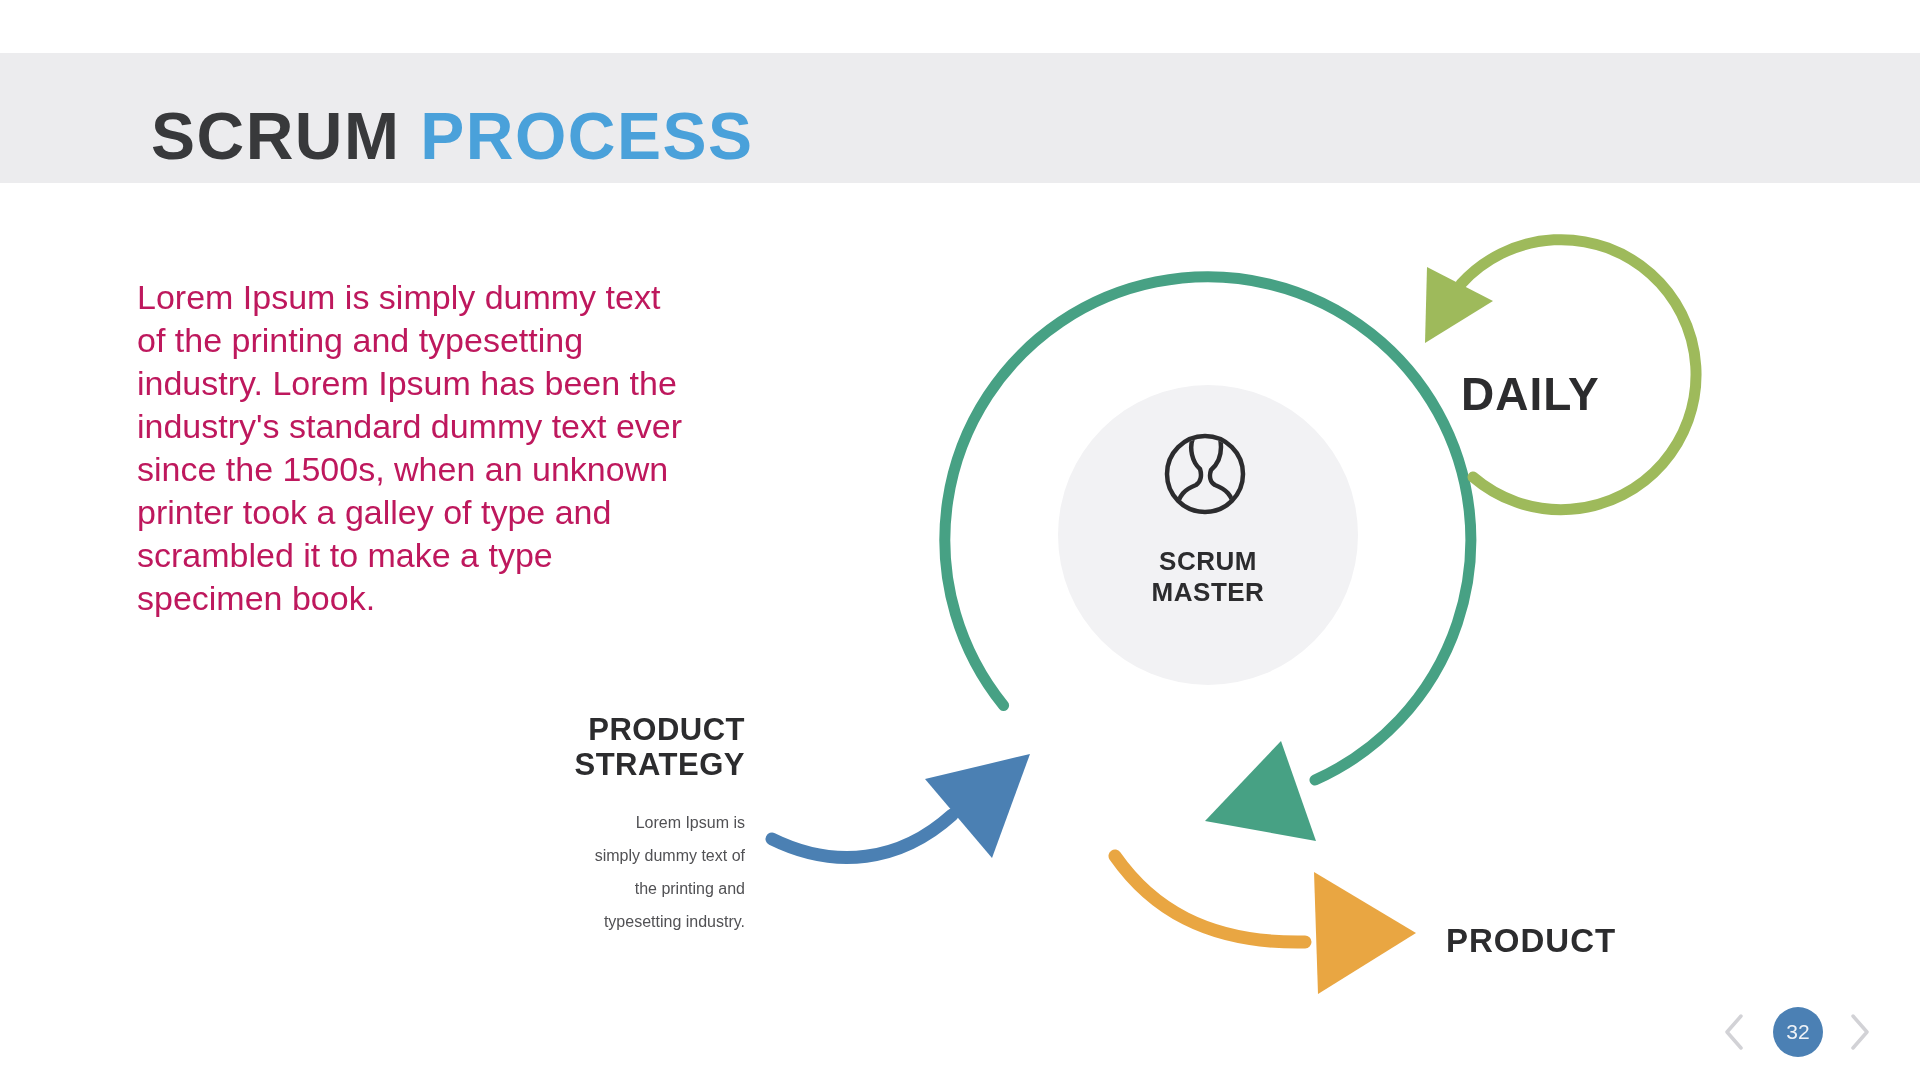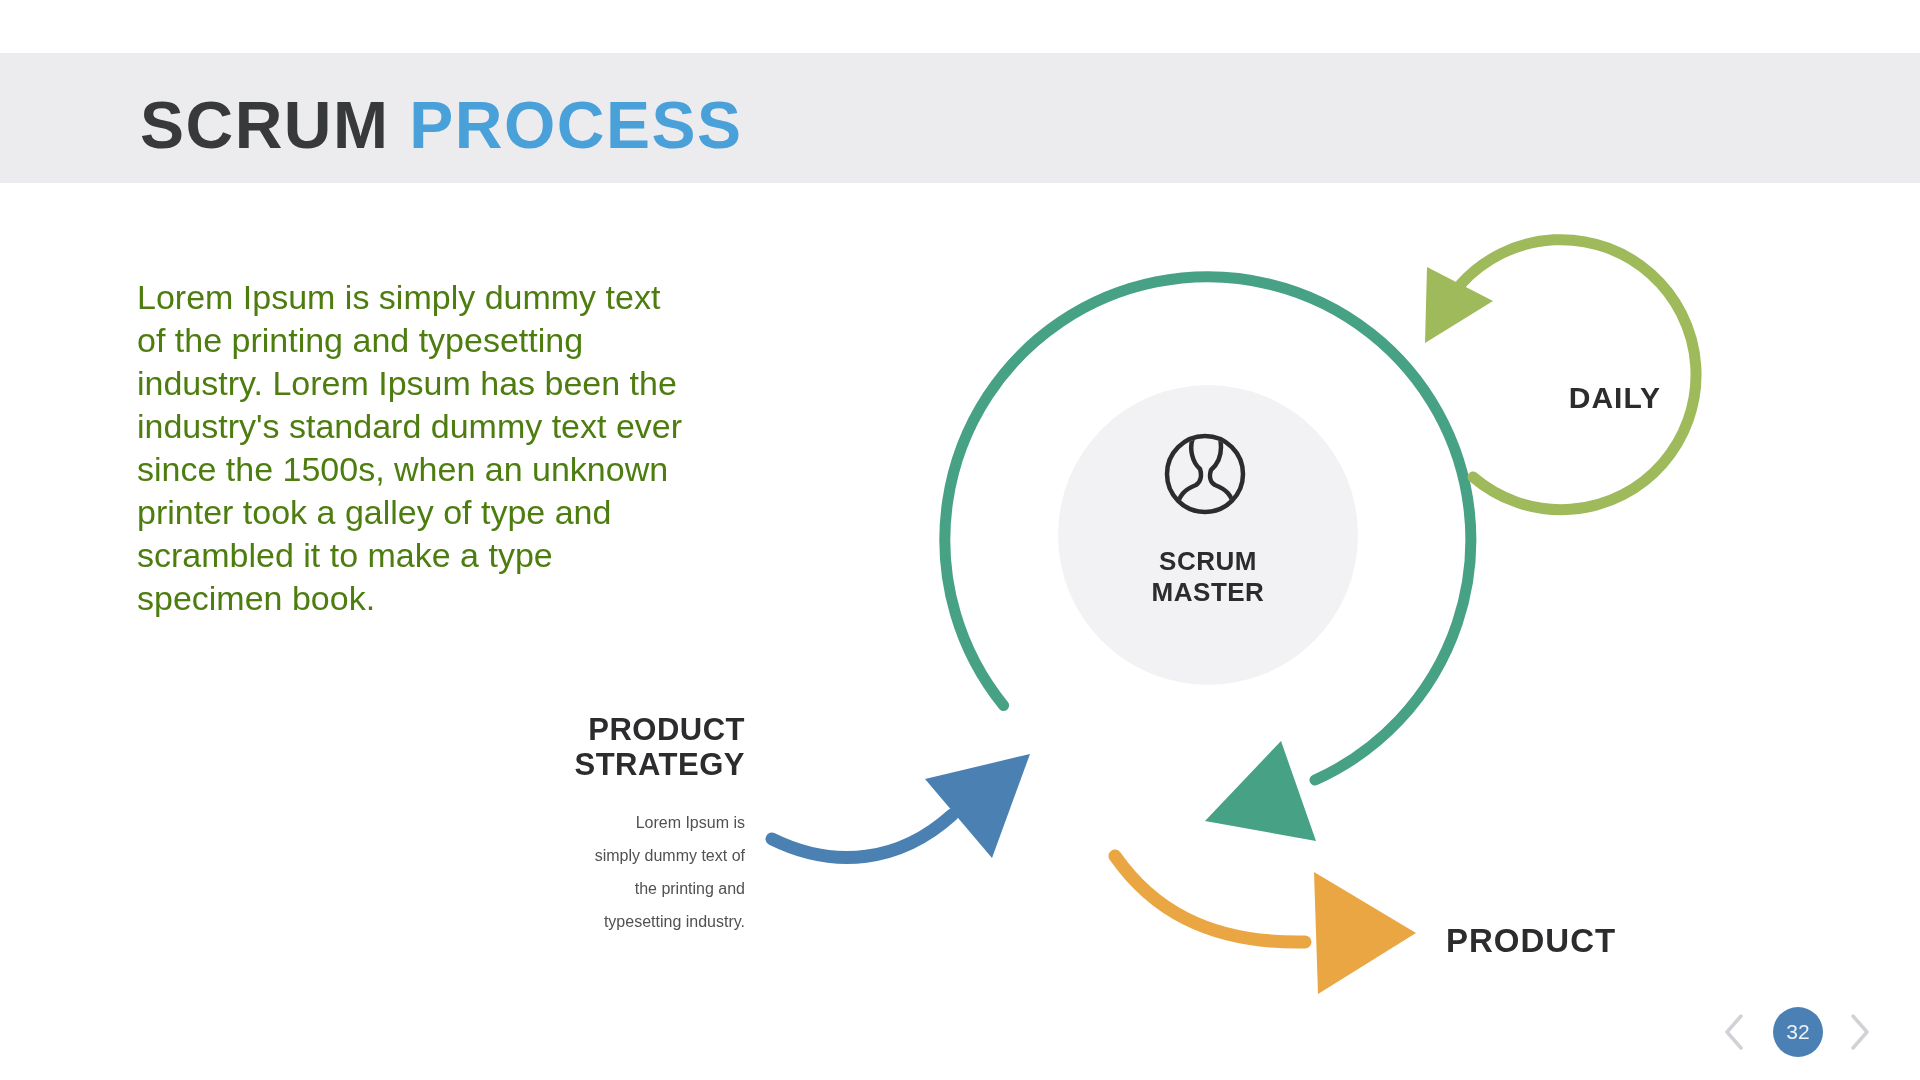--- a/index.html
+++ b/index.html
@@ -8,30 +8,30 @@
     background:#ffffff;
     font-family:"Liberation Sans","DejaVu Sans",sans-serif;
   }
   .band { position:absolute; left:0; top:53px; width:1920px; height:130px; background:#ececee; }
   .title {
     position:absolute; left:140px; top:92px; line-height:1;
     font-size:66px; font-weight:700; letter-spacing:1.5px; white-space:nowrap;
   }
   .intro {
     position:absolute; left:137px; top:276px; width:660px;
-    font-size:34px; line-height:43px; color:#4d7c0f; font-weight:400;
+    font-size:34px; line-height:43px; color:#be185d; font-weight:400;
     white-space:pre-line;
   }
   .diagram-svg { position:absolute; left:0; top:0; width:1920px; height:1080px; }
   .bold-label { position:absolute; font-weight:700; color:#2c2c2e; }
   .scrum-master-label {
     left:1058px; top:546px; width:300px; text-align:center;
     font-size:26px; line-height:31px; letter-spacing:0.5px; white-space:pre-line;
   }
-  .daily-label { left:1461px; top:381px; width:200px; text-align:right; font-size:30px; letter-spacing:1px; }
+  .daily-label { left:1461px; top:367px; width:200px; text-align:left; font-size:46px; letter-spacing:1px; }
   .product-label { left:1446px; top:922px; font-size:33px; letter-spacing:1px; }
   .ps-label {
     right:1175px; top:712px; text-align:right;
     font-size:31px; line-height:35px; letter-spacing:0.5px; white-space:pre-line;
   }
   .ps-desc {
     position:absolute; right:1175px; top:806px; width:340px; text-align:right;
     font-size:16px; line-height:33px; color:#515154; white-space:pre-line;
   }
   .page-badge {
@@ -40,21 +40,21 @@
     color:#eef2f7; font-size:21px; font-weight:400;
   }
 </style>
 </head>
 <body>
 
 <div class="slide">
 
   <div class="band" style="background: rgb(236, 236, 238);"></div>
 
-  <h1 class="title" style="margin:0;">
+  <h1 class="title" style="margin:11px;">
     <span style="color: rgb(56, 57, 59);">SCRUM</span>
     <span style="color: rgb(74, 161, 218);">PROCESS</span>
   </h1>
 
   <div class="intro">Lorem Ipsum is simply dummy text
 of the printing and typesetting
 industry. Lorem Ipsum has been the
 industry's standard dummy text ever
 since the 1500s, when an unknown
 printer took a galley of type and

